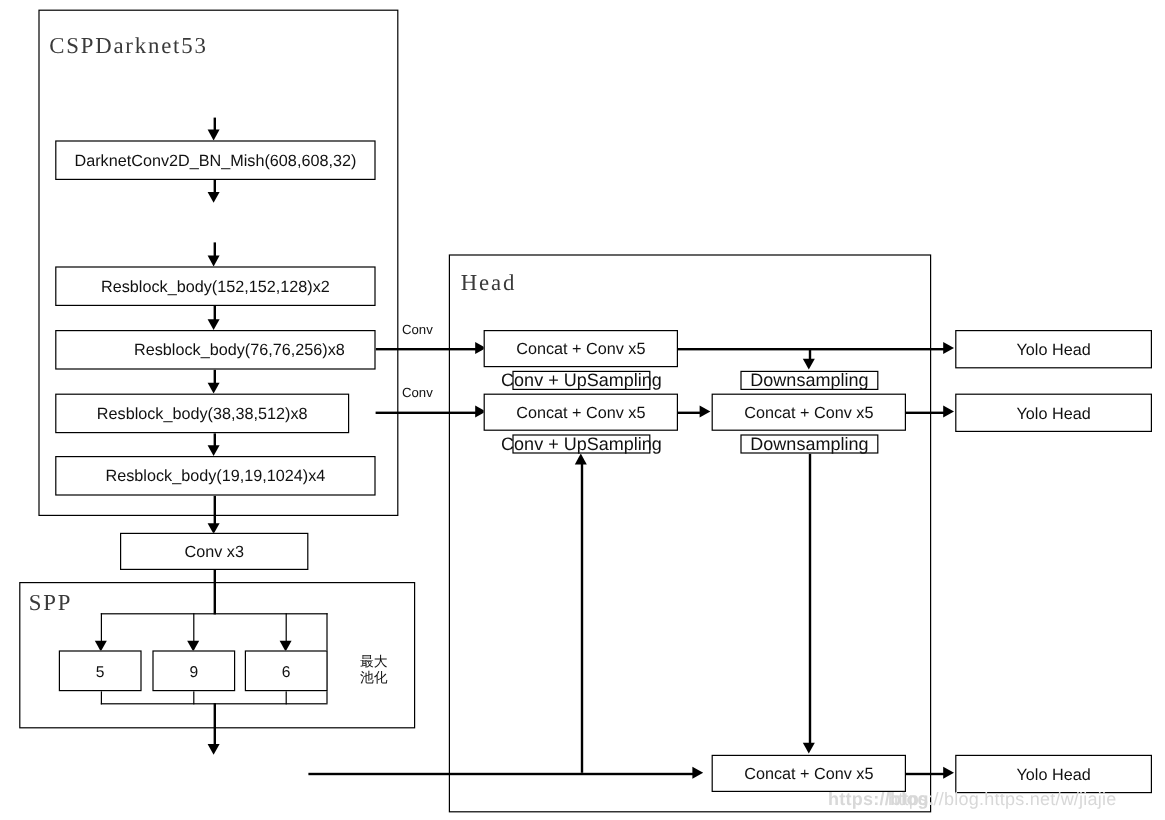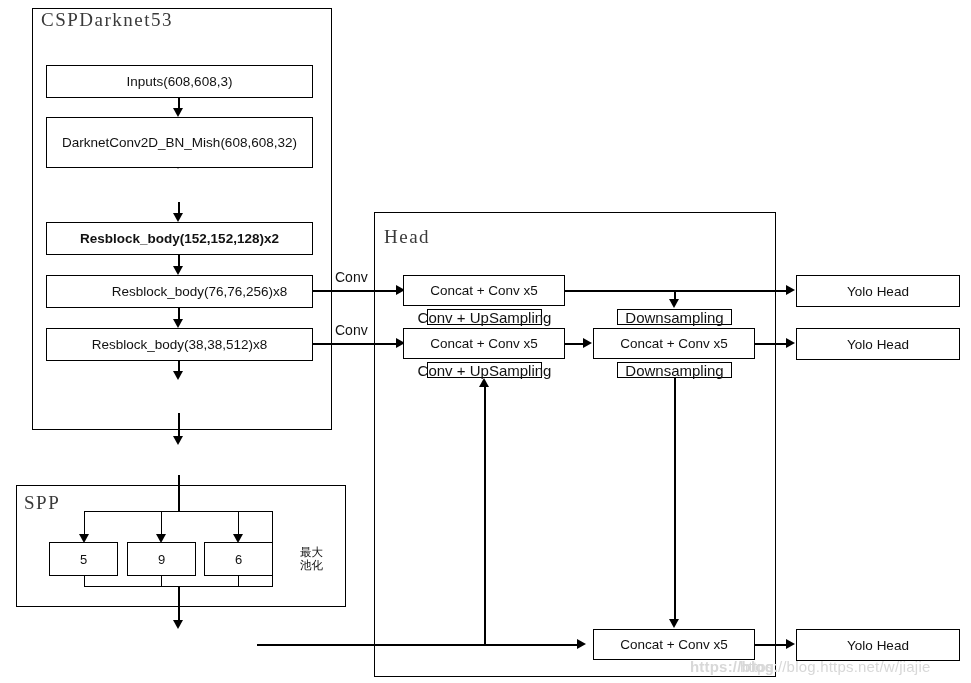--- a/index.html
+++ b/index.html
@@ -80,21 +80,21 @@
     border-bottom: 9px solid #000000;
   }
   .arrow.right {
     border-top: 5.5px solid transparent;
     border-bottom: 5.5px solid transparent;
     border-left: 9px solid #000000;
   }
   
   .edge-label {
     position: absolute;
-    font-size: 14px;
+    font-size: 11px;
     color: #111111;
     white-space: nowrap;
     z-index: 5;
   }
   .cjk-label {
     position: absolute;
     font-size: 11.5px;
     line-height: 13px;
     color: #111111;
     white-space: pre;
@@ -108,27 +108,27 @@
     z-index: 6;
     letter-spacing: 0.2px;
   }
 </style>
 </head>
 <body>
 
 <div id="canvas">
 
   <div class="group" style="left:32px; top:8px; width:300px; height:422px;"></div>
-  <div class="group-title" style="left:41px; top:9px;">CSPDarknet53</div>
-
-  <div class="node" style="left:46px; top:65px; width:267px; height:33px;">Inputs(608,608,3)</div>
-  <div class="node" style="left:46px; top:117px; width:267px; height:51px;">DarknetConv2D_BN_Mish(608,608,32)</div>
-  <div class="node" style="left:46px; top:222px; width:267px; height:33px;font-weight:bold;">Resblock_body(152,152,128)x2</div>
+  <div class="group-title" style="left:41px; top:28px;">CSPDarknet53</div>
+
+  <div class="node" style="left:46px; top:117px; width:267px; height:33px;">DarknetConv2D_BN_Mish(608,608,32)</div>
+  <div class="node" style="left:46px; top:222px; width:267px; height:33px;">Resblock_body(152,152,128)x2</div>
   <div class="node" style="left:46px; top:275px; width:267px; height:33px;padding-left:40px;">Resblock_body(76,76,256)x8</div>
-  <div class="node" style="left:46px; top:328px; width:267px; height:33px;">Resblock_body(38,38,512)x8</div>
+  <div class="node" style="left:46px; top:328px; width:245px; height:33px;">Resblock_body(38,38,512)x8</div>
+  <div class="node" style="left:46px; top:380px; width:267px; height:33px;">Resblock_body(19,19,1024)x4</div>
 
   <div class="vline" style="left:178px; top:98px; height:12px;"></div>
   <div class="arrow down" style="left:173px; top:108px;"></div>
 
   <div class="vline" style="left:178px; top:150px; height:12px;"></div>
   <div class="arrow down" style="left:173px; top:160px;"></div>
 
   <div class="vline" style="left:178px; top:202px; height:13px;"></div>
   <div class="arrow down" style="left:173px; top:213px;"></div>
 
@@ -145,20 +145,21 @@
   <div class="arrow down" style="left:173px; top:436px;"></div>
 
   <div class="hline" style="left:313px; top:290px; width:88px;"></div>
   <div class="arrow right" style="left:396px; top:285px;"></div>
   <div class="edge-label" style="left:335px; top:269px;">Conv</div>
 
   <div class="hline" style="left:313px; top:343px; width:88px;"></div>
   <div class="arrow right" style="left:396px; top:338px;"></div>
   <div class="edge-label" style="left:335px; top:322px;">Conv</div>
 
+  <div class="node" style="left:100px; top:444px; width:157px; height:31px;">Conv x3</div>
 
   <div class="group" style="left:16px; top:485px; width:330px; height:122px;"></div>
   <div class="group-title" style="left:24px; top:492px;">SPP</div>
 
   <div class="vline" style="left:178px; top:475px; height:37px;"></div>
 
   <div class="thin hline" style="left:84px; top:511px; width:189px;"></div>
 
   <div class="thin vline" style="left:84px; top:511px; height:26px;"></div>
   <div class="arrow down" style="left:79px; top:534px;"></div>

